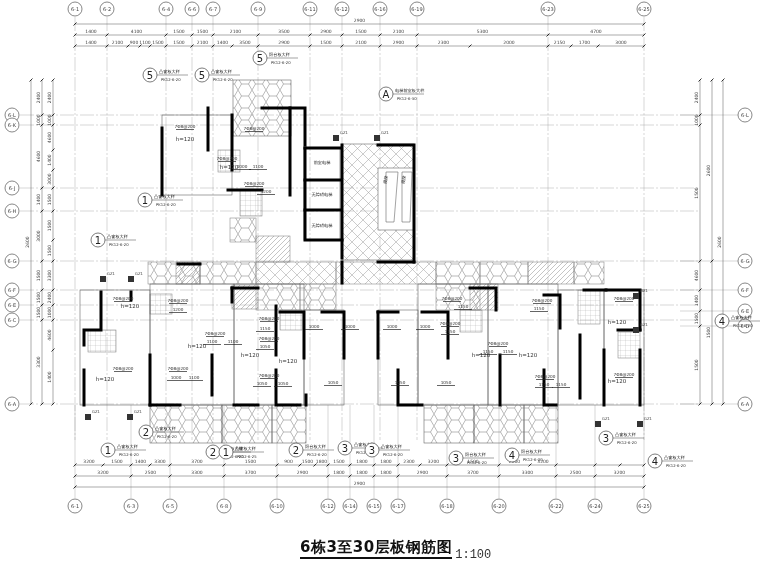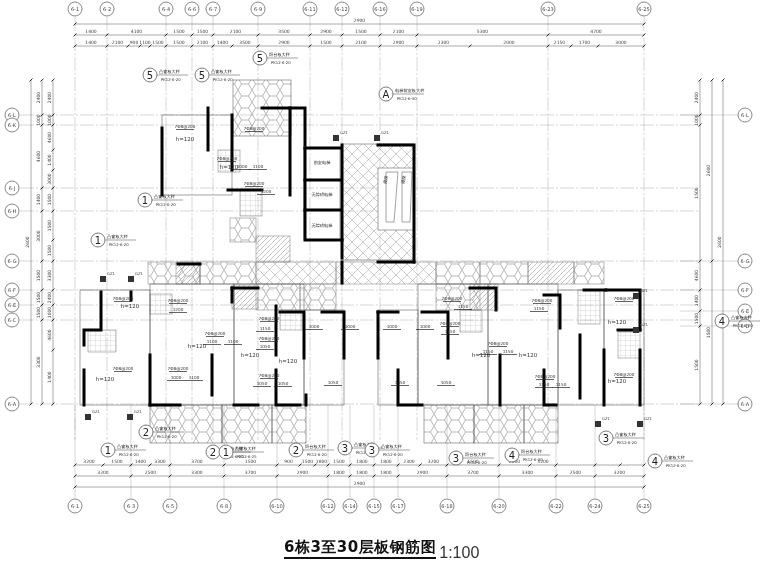--- a/index.html
+++ b/index.html
@@ -1,20 +1,20 @@
 <!DOCTYPE html>
 <html><head>
 <meta charset="utf-8">
 <style>
   html, body { margin:0; padding:0; background:#ffffff; }
   body { width:760px; height:570px; position:relative; overflow:hidden; font-family:"DejaVu Sans", sans-serif; }
   #sheet { position:absolute; left:0; top:0; width:760px; height:570px; }
-  .title-block { position:absolute; left:284px; top:538px; display:flex; align-items:flex-end; }
+  .title-block { position:absolute; left:300px; top:538px; display:flex; align-items:flex-end; }
   .title-text { font-family:"DejaVu Sans", sans-serif; font-size:15px; font-weight:bold; color:#111; letter-spacing:0.5px; border-bottom:2.5px solid #111; padding-bottom:1px; line-height:18px; }
-  .scale-text { font-family:Liberation Sans, sans-serif; font-size:16px; color:#333; margin-left:3px; margin-bottom:-3px; }
+  .scale-text { font-family:Liberation Mono, monospace; font-size:12px; color:#333; margin-left:3px; margin-bottom:-3px; }
   svg text { font-family:"DejaVu Sans", sans-serif; }
 </style>
 </head>
 <body>
 
 <svg id="sheet" width="760" height="570" viewBox="0 0 760 570" xmlns="http://www.w3.org/2000/svg">
   <defs>
     <pattern id="hex" width="14" height="12" patternUnits="userSpaceOnUse">
       <path d="M3.5 0 L10.5 0 L14 6 L10.5 12 L3.5 12 L0 6 Z" fill="none" stroke="#8a8a8a" stroke-width="0.6"></path>
     </pattern>

